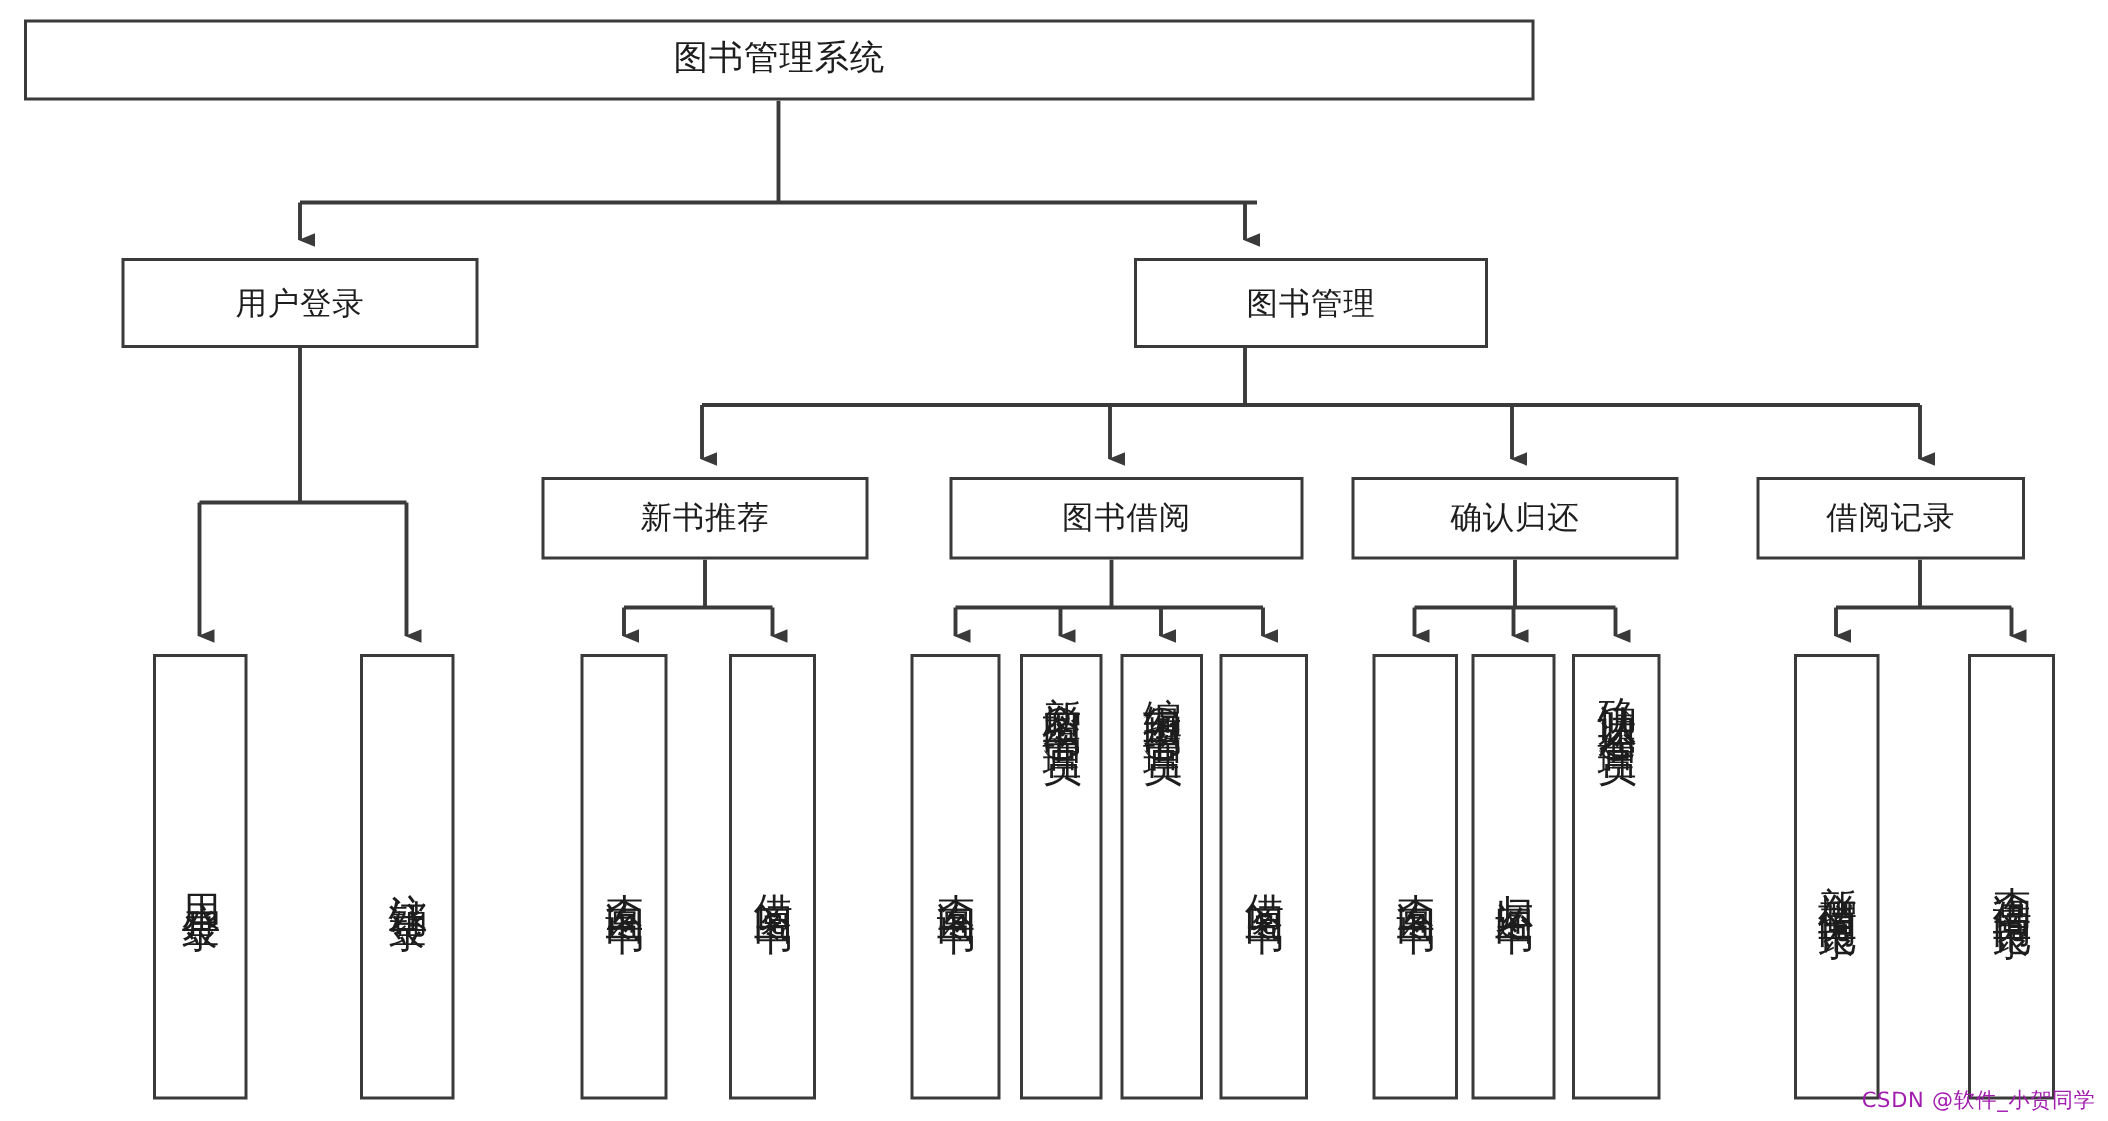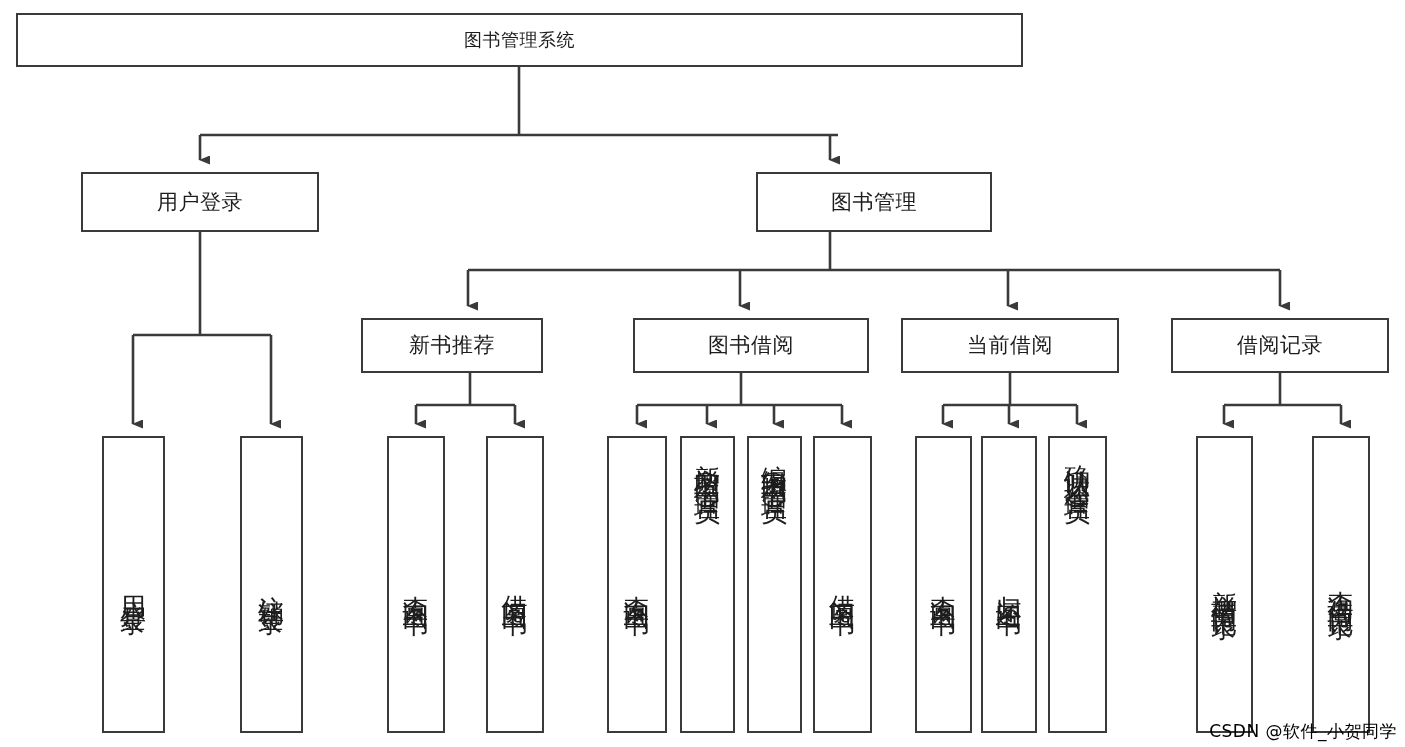--- a/index.html
+++ b/index.html
@@ -48,41 +48,41 @@
     letter-spacing: 0.5px;
     white-space: pre;
   }
   
   .node.root {
     left: 16px;
     top: 13px;
     width: 1007px;
     height: 54px;
   }
-  .node.root .node-label { font-size: 18px; }
+  .node.root .node-label { font-size: 23px; }
 
   
   .node.lvl1 {
     top: 172px;
     height: 60px;
   }
   .node.lvl1 .node-label { font-size: 21px; }
   .node.n-user-login  { left: 81px;  width: 238px; }
   .node.n-book-manage { left: 712px; width: 236px; margin-left: 44px; }
 
   
   .node.lvl2 {
     top: 318px;
     height: 55px;
   }
   .node.lvl2 .node-label { font-size: 21px; }
-  .node.n-newbook  { left: 361px;  width: 182px; justify-content: center; }
+  .node.n-newbook  { left: 361px;  width: 218px; justify-content: center; }
   .node.n-borrow   { left: 633px;  width: 236px; }
   .node.n-current  { left: 901px;  width: 218px; }
-  .node.n-record   { left: 1171px; width: 218px; justify-content: center; }
+  .node.n-record   { left: 1171px; width: 179px; justify-content: center; }
 
   
   .node.leaf {
     top: 436px;
     height: 297px;
     align-items: flex-start;
     justify-content: center;
     padding-top: 6px;
   }
   .node.leaf .node-label {
@@ -114,22 +114,22 @@
   .lf-d2 { left: 981px;  width: 56px; }
   .lf-d3 { left: 1048px; width: 59px; }
 
   .lf-e1 { left: 1196px; width: 57px; }
   .lf-e2 { left: 1312px; width: 58px; }
 
   .watermark {
     position: absolute;
     right: 8px;
     bottom: 4px;
-    font-size: 17px;
-    color: #000000;
+    font-size: 14px;
+    color: #a21caf;
     z-index: 5;
     white-space: nowrap;
     letter-spacing: 0.5px;
   }
 </style>
 </head>
 <body>
 
 <div id="diagram-root">
 
@@ -194,21 +194,21 @@
     <span class="node-label">图书管理</span>
   </div>
 
   <div class="node lvl2 n-newbook">
     <span class="node-label">新书推荐</span>
   </div>
   <div class="node lvl2 n-borrow">
     <span class="node-label">图书借阅</span>
   </div>
   <div class="node lvl2 n-current">
-    <span class="node-label">当前借阅</span>
+    <span class="node-label">确认归还</span>
   </div>
   <div class="node lvl2 n-record">
     <span class="node-label">借阅记录</span>
   </div>
 
   <div class="node leaf center-text lf-a1">
     <span class="node-label">用户登录</span>
   </div>
   <div class="node leaf center-text lf-a2">
     <span class="node-label">注销登录</span>

